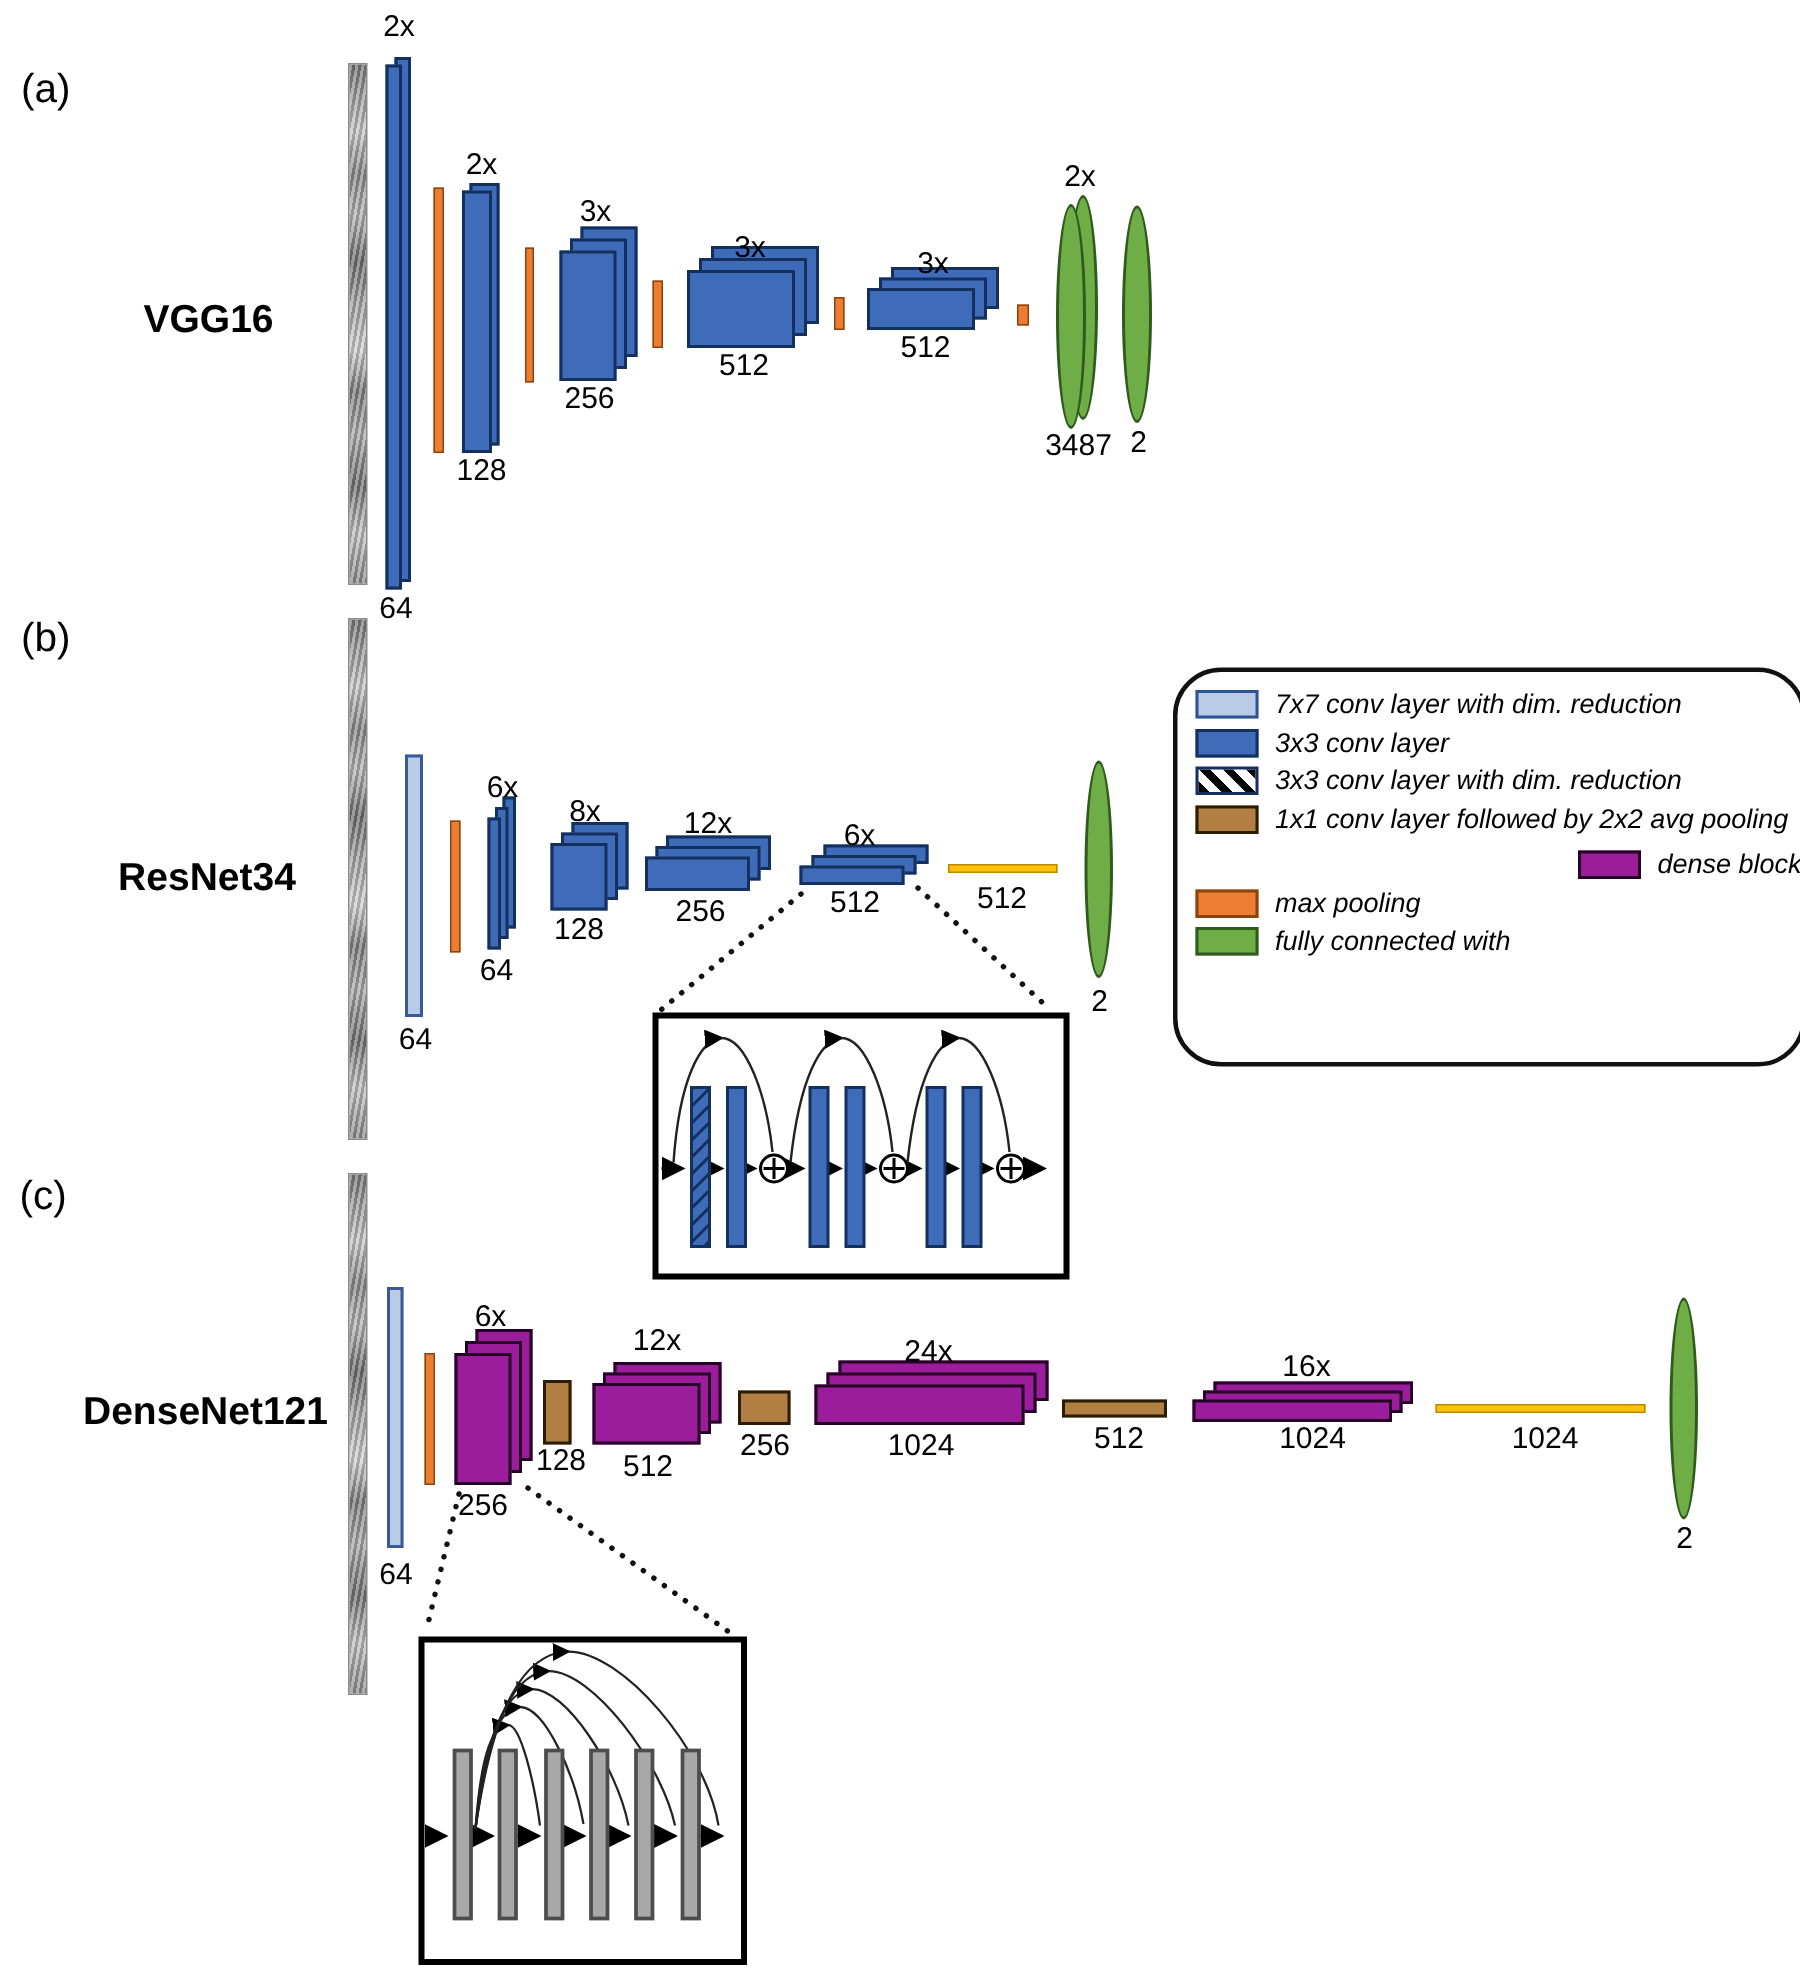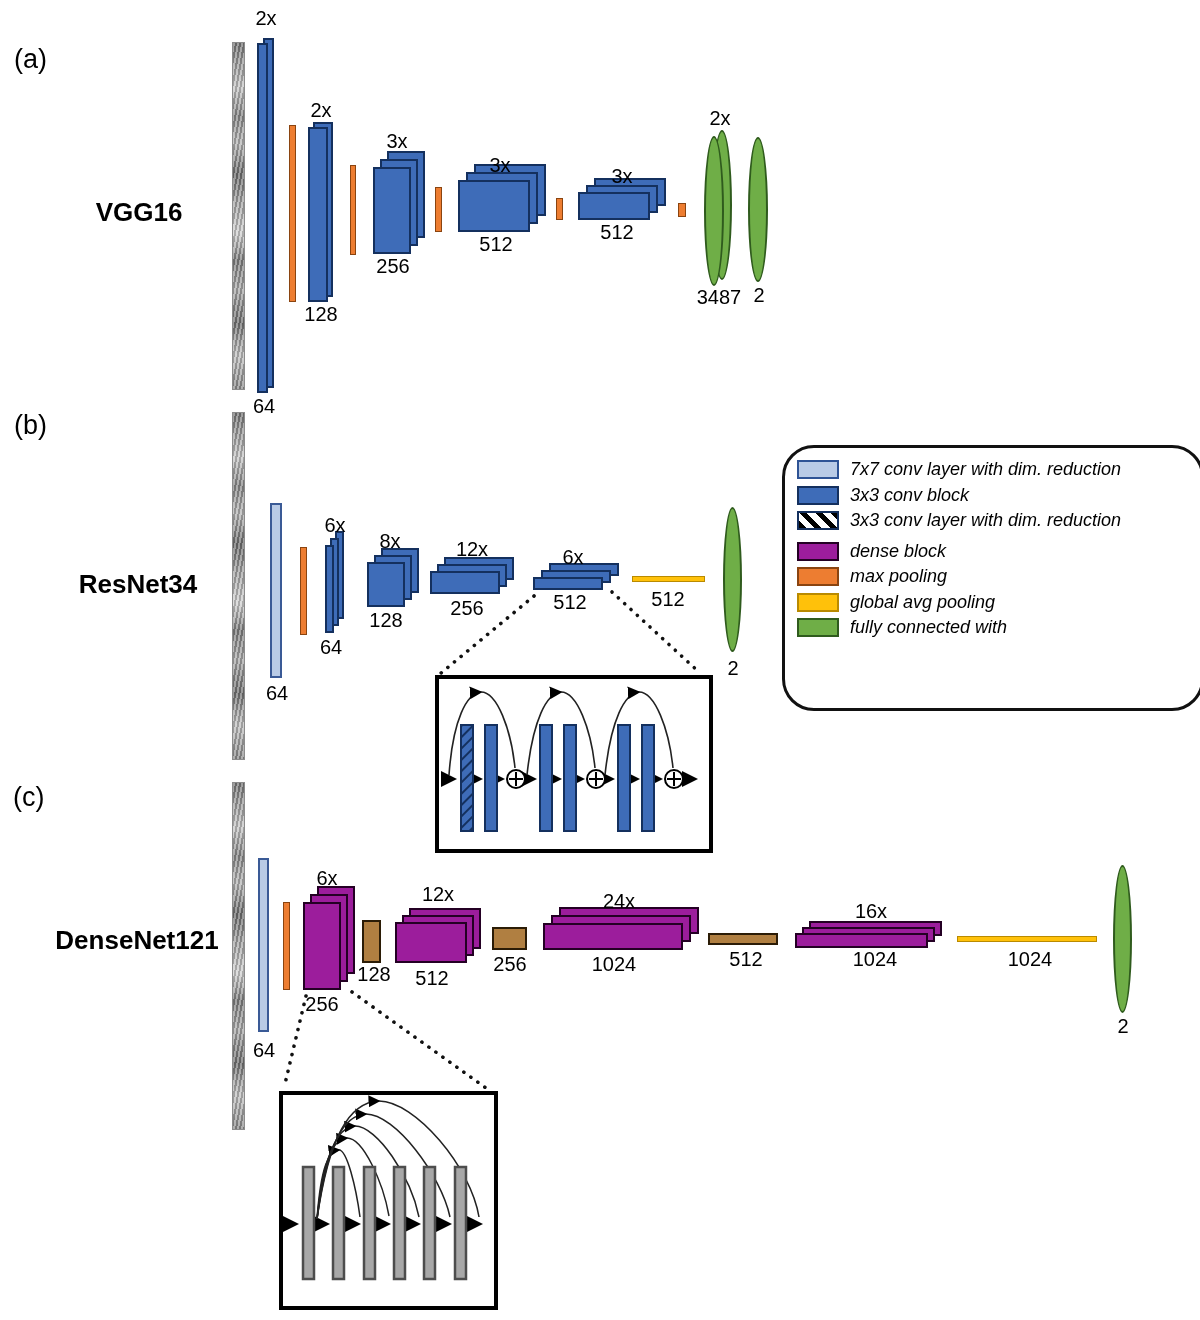--- a/index.html
+++ b/index.html
@@ -283,37 +283,37 @@
     </g>
   </svg>
 
   <div class="legend">
     <div class="lrow">
       <span class="lsw sw-conv7x7"></span>
       <span class="ltext">7x7 conv layer with dim. reduction</span>
     </div>
     <div class="lrow">
       <span class="lsw sw-conv3x3"></span>
-      <span class="ltext">3x3 conv block</span>
+      <span class="ltext">3x3 conv layer</span>
     </div>
     <div class="lrow">
       <span class="lsw sw-hatch"></span>
       <span class="ltext">3x3 conv layer with dim. reduction</span>
     </div>
-    <div class="lrow" style="margin-top:5px;">
+    <div class="lrow">
+      <span class="lsw sw-brown"></span>
+      <span class="ltext">1x1 conv layer followed by 2x2 avg pooling</span>
+    </div>
+    <div class="lrow" style="margin-top:5px;justify-content:flex-end;">
       <span class="lsw sw-purple"></span>
       <span class="ltext">dense block</span>
     </div>
     <div class="lrow">
       <span class="lsw sw-orange"></span>
       <span class="ltext">max pooling</span>
     </div>
     <div class="lrow">
-      <span class="lsw sw-yellow"></span>
-      <span class="ltext">global avg pooling</span>
-    </div>
-    <div class="lrow">
       <span class="lsw sw-green"></span>
       <span class="ltext">fully connected with</span>
     </div>
   </div>
 
 </div>
 
 </body></html>

